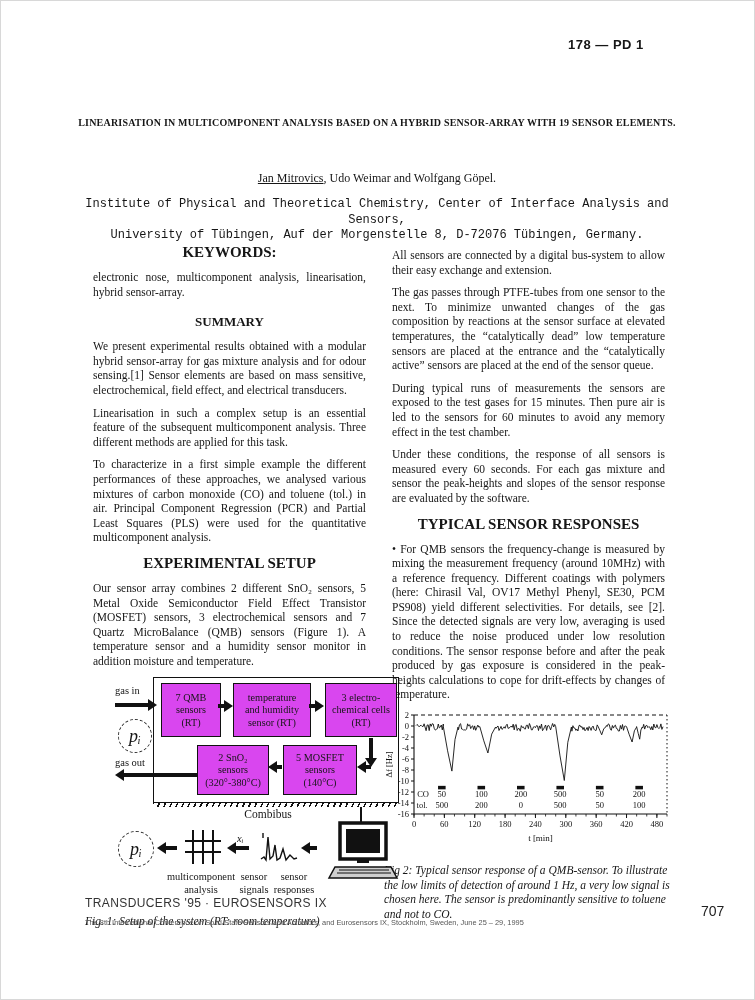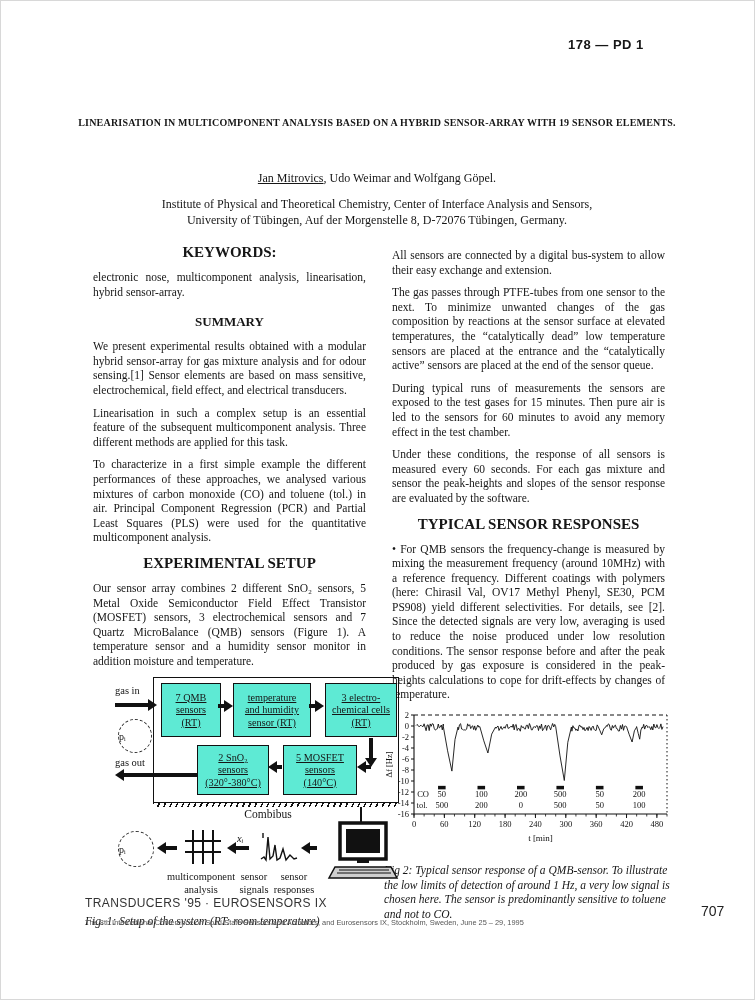--- a/index.html
+++ b/index.html
@@ -6,47 +6,47 @@
   .page{position:relative;width:755px;height:1000px;background:#fff;color:#161616;
         font-family:"Liberation Serif","DejaVu Serif",serif;overflow:hidden;
         box-shadow:inset 0 0 0 1px #d8d8d8;}
   .hdr{position:absolute;top:37px;left:568px;font-family:"Liberation Sans",sans-serif;
        font-size:13px;font-weight:bold;letter-spacing:.5px;}
   .title{position:absolute;top:112px;left:77px;width:600px;text-align:center;
          font-size:10px;font-weight:bold;line-height:21px;margin:0;letter-spacing:.2px;}
   .authors{position:absolute;top:171px;left:77px;width:600px;text-align:center;font-size:12px;}
   .authors .u{text-decoration:underline;}
   .affil{position:absolute;top:197px;left:77px;width:600px;text-align:center;
-         font-size:12px;line-height:15.5px;}
+         font-size:12px;line-height:15.5px;font-family:Liberation Mono, monospace;}
   .cols{position:absolute;top:240px;left:85px;width:588px;display:flex;gap:10px;}
   .col{width:289px;}
   .col p{margin:8px;text-align:justify;font-size:11.5px;line-height:14.6px;}
   h2{text-align:center;font-size:15px;margin:10px 0 9px;font-weight:bold;}
   h2.big{font-size:13px;margin:15px 0 9px;}
   h2.first{margin-top:4px;}
   .caption{font-style:italic;font-size:11.5px;line-height:14.5px;margin-top:7px;}
   
   .f1wrap{position:relative;width:289px;height:230px;margin-top:9px;margin-left:28px;}
   .fbox{position:absolute;border:1.6px solid #111;font-size:10.2px;line-height:12.6px;
         text-align:center;white-space:pre-line;display:flex;align-items:center;
-        justify-content:center;background:#5eead4;z-index:2;text-decoration:underline;}
+        justify-content:center;background:#d946ef;z-index:2;}
   .outerbox{position:absolute;left:40px;top:0;width:244px;height:124px;
             border:1.8px solid #111;z-index:1;}
   .f1txt{position:absolute;font-size:10.5px;z-index:3;}
   .harrow{position:absolute;height:4px;background:#111;z-index:3;}
   .harrow.right::after{content:"";position:absolute;right:-8px;top:-4px;
      border-left:9px solid #111;border-top:6px solid transparent;border-bottom:6px solid transparent;}
   .harrow.left::before{content:"";position:absolute;left:-8px;top:-4px;
      border-right:9px solid #111;border-top:6px solid transparent;border-bottom:6px solid transparent;}
   .varrow{position:absolute;width:4px;background:#111;z-index:3;}
   .varrow.down::after{content:"";position:absolute;bottom:-8px;left:-4px;
      border-top:9px solid #111;border-left:6px solid transparent;border-right:6px solid transparent;}
   .picirc{position:absolute;width:32px;height:32px;border:1.5px dashed #333;border-radius:50%;
-          display:flex;align-items:center;font-size:10px;
-          background:#fff;z-index:4;}
+          display:flex;align-items:center;justify-content:center;font-size:18px;
+          font-style:italic;background:#fff;z-index:4;}
   .hatch{position:absolute;height:5px;z-index:2;
      background:repeating-linear-gradient(115deg,#111 0 1.5px,transparent 1.5px 5.5px);}
   .f1label{position:absolute;font-size:10.4px;line-height:12.5px;text-align:center;
            white-space:pre-line;z-index:3;}
   .conn{position:absolute;width:2px;background:#111;z-index:1;}
   .xi{position:absolute;font-size:10.5px;font-style:italic;z-index:3;}
   .icon{position:absolute;z-index:2;}
   
   .fig2{margin-top:8px;}
   

